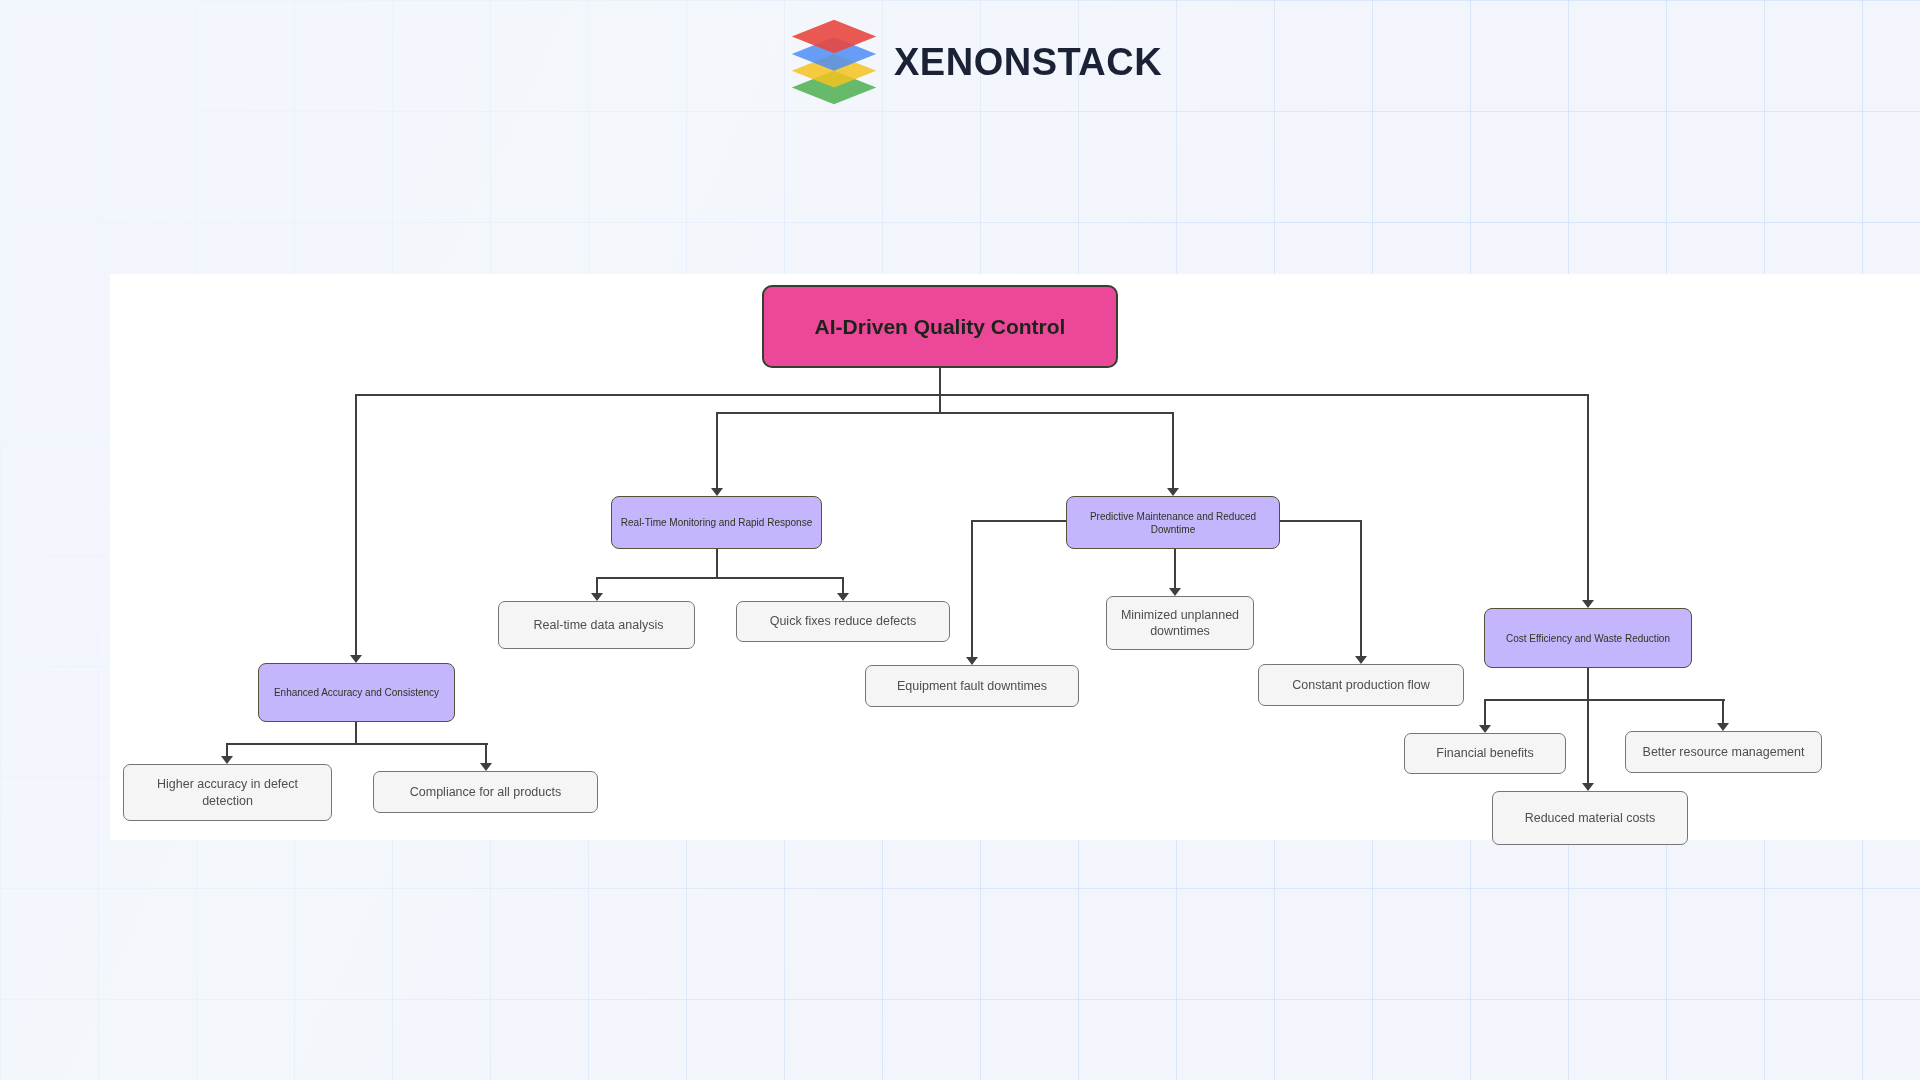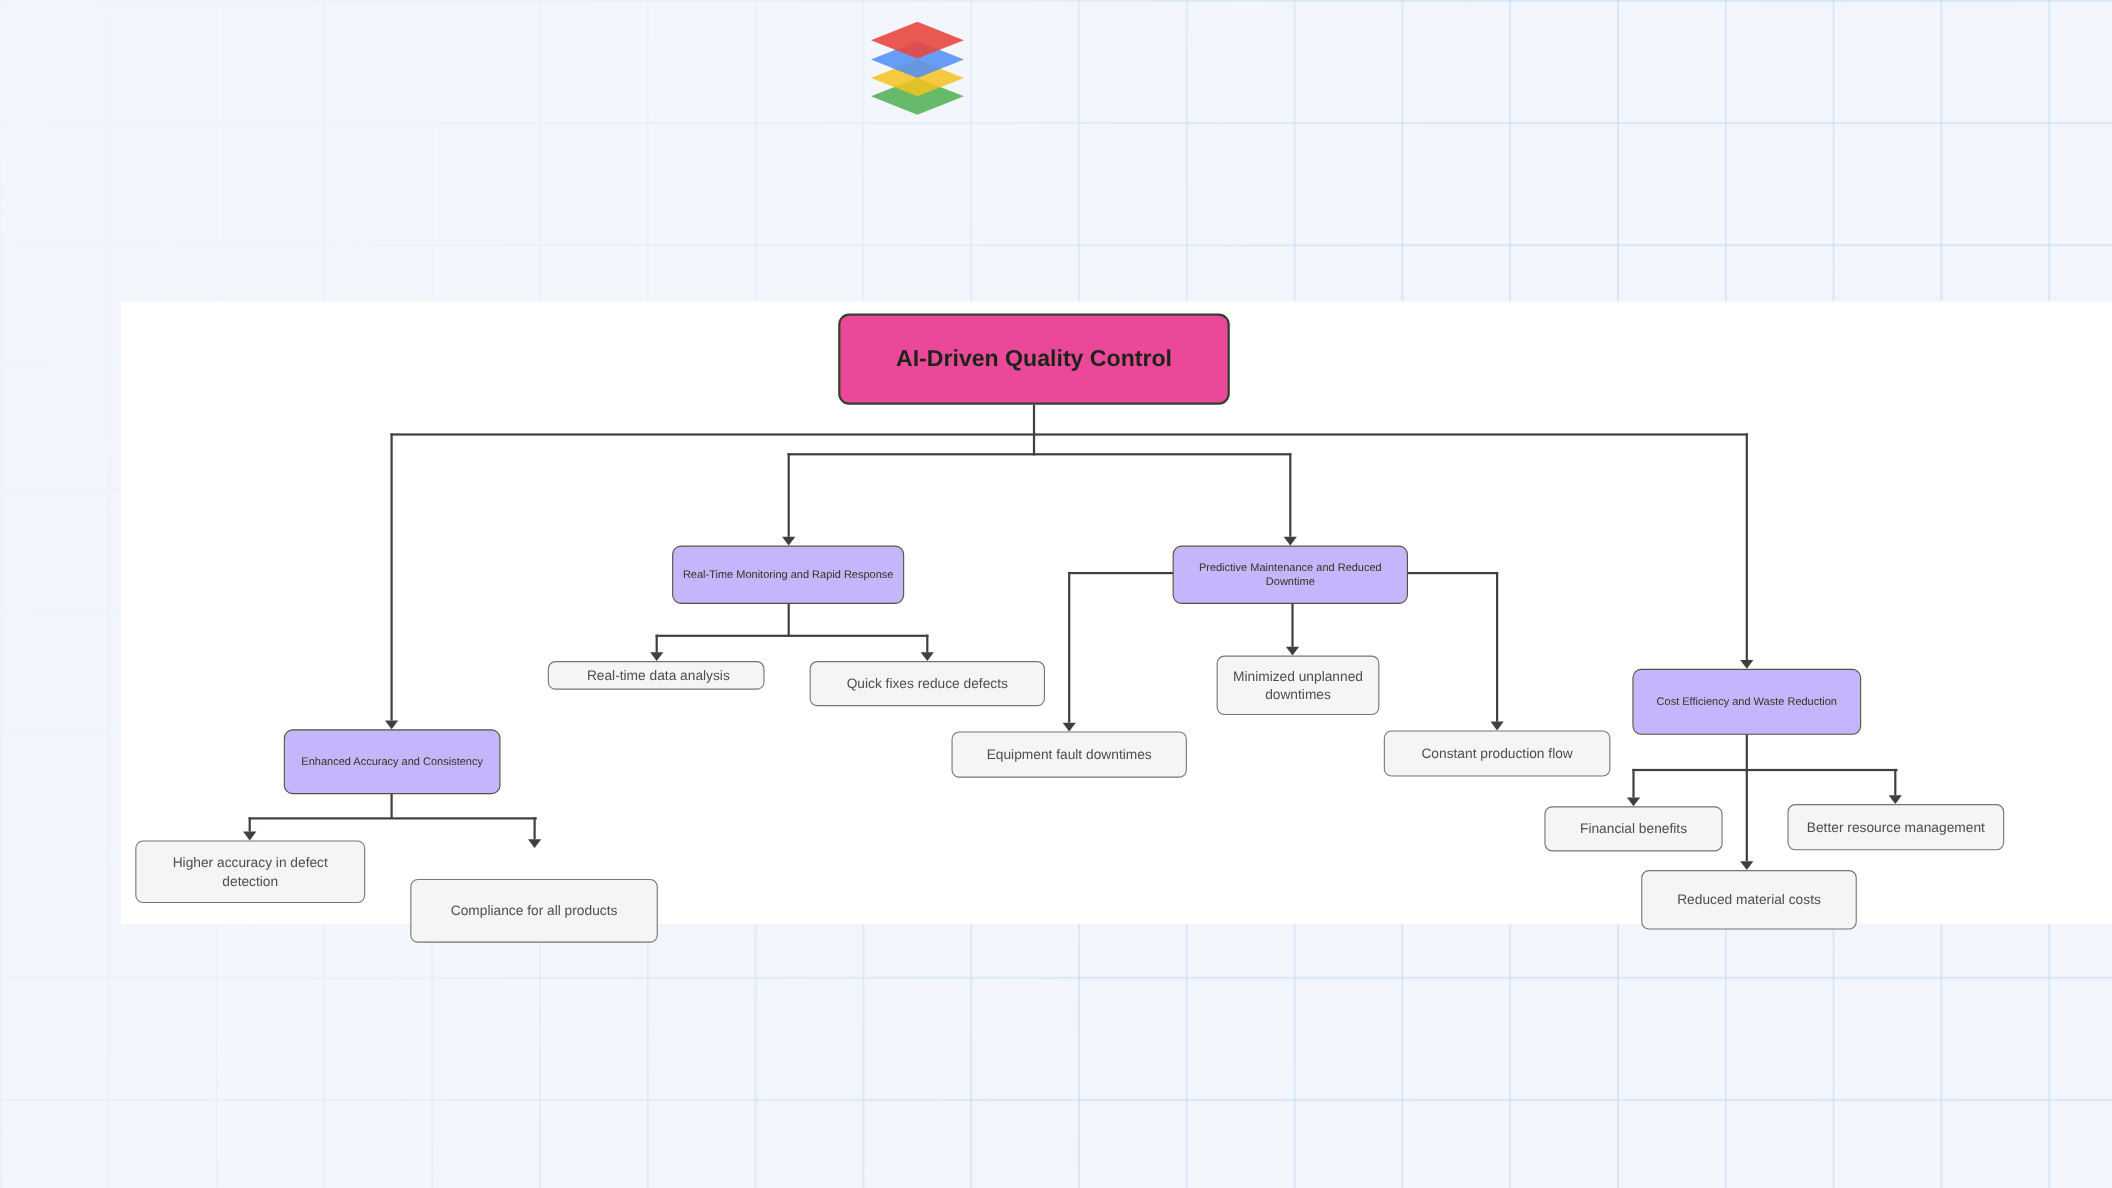--- a/index.html
+++ b/index.html
@@ -63,20 +63,21 @@
 
 <div class="canvas"></div>
 
 <div class="logo-wrap">
   <svg width="96" height="88" viewBox="0 0 100 100" aria-hidden="true">
     <polygon points="50,60 98,79 50,98 2,79" fill="#4caf50" fill-opacity="0.85"></polygon>
     <polygon points="50,41 98,60 50,79 2,60" fill="#f4c21f" fill-opacity="0.85"></polygon>
     <polygon points="50,22 98,41 50,60 2,41" fill="#4d8df6" fill-opacity="0.85"></polygon>
     <polygon points="50,2 98,21 50,40 2,21" fill="#e8473f" fill-opacity="0.9"></polygon>
   </svg>
+  <div class="logo-text">XENONSTACK</div>
 </div>
 
 <div class="vline" style="left:939px;top:368px;height:46px;"></div>
 <div class="hline" style="left:355px;top:394px;width:1234px;"></div>
 <div class="hline" style="left:716px;top:412px;width:458px;"></div>
 
 <div class="vline" style="left:355px;top:394px;height:261px;"></div>
 <div class="arrow" style="left:350px;top:655px;"></div>
 
 <div class="vline" style="left:1587px;top:394px;height:206px;"></div>
@@ -124,31 +125,31 @@
 <div class="node root-node" style="left:762px;top:285px;width:356px;height:83px;">AI-Driven Quality Control</div>
 
 <div class="node branch-node" style="left:611px;top:496px;width:211px;height:53px;">Real-Time Monitoring and Rapid Response</div>
 
 <div class="node branch-node" style="left:1066px;top:496px;width:214px;height:53px;">Predictive Maintenance and Reduced Downtime</div>
 
 <div class="node branch-node" style="left:258px;top:663px;width:197px;height:59px;">Enhanced Accuracy and Consistency</div>
 
 <div class="node branch-node" style="left:1484px;top:608px;width:208px;height:60px;">Cost Efficiency and Waste Reduction</div>
 
-<div class="node leaf-node" style="left:498px;top:601px;width:197px;height:26px;padding-left:12px;">Real-time data analysis</div>
+<div class="node leaf-node" style="left:498px;top:601px;width:197px;height:48px;padding-left:12px;">Real-time data analysis</div>
 
 <div class="node leaf-node" style="left:736px;top:601px;width:214px;height:41px;">Quick fixes reduce defects</div>
 
 <div class="node leaf-node" style="left:1084px;top:596px;width:148px;height:54px;margin-left:22px;">Minimized unplanned downtimes</div>
 
 <div class="node leaf-node" style="left:865px;top:665px;width:214px;height:42px;">Equipment fault downtimes</div>
 
 <div class="node leaf-node" style="left:1258px;top:664px;width:206px;height:42px;">Constant production flow</div>
 
 <div class="node leaf-node" style="left:123px;top:764px;width:209px;height:57px;">Higher accuracy in defect detection</div>
 
-<div class="node leaf-node" style="left:373px;top:771px;width:225px;height:58px;margin-top:28px;">Compliance for all products</div>
+<div class="node leaf-node" style="left:373px;top:771px;width:225px;height:42px;">Compliance for all products</div>
 
 <div class="node leaf-node" style="left:1404px;top:733px;width:162px;height:41px;">Financial benefits</div>
 
 <div class="node leaf-node" style="left:1625px;top:731px;width:197px;height:42px;">Better resource management</div>
 
 <div class="node leaf-node" style="left:1492px;top:791px;width:196px;height:54px;">Reduced material costs</div>
 
 </body></html>

